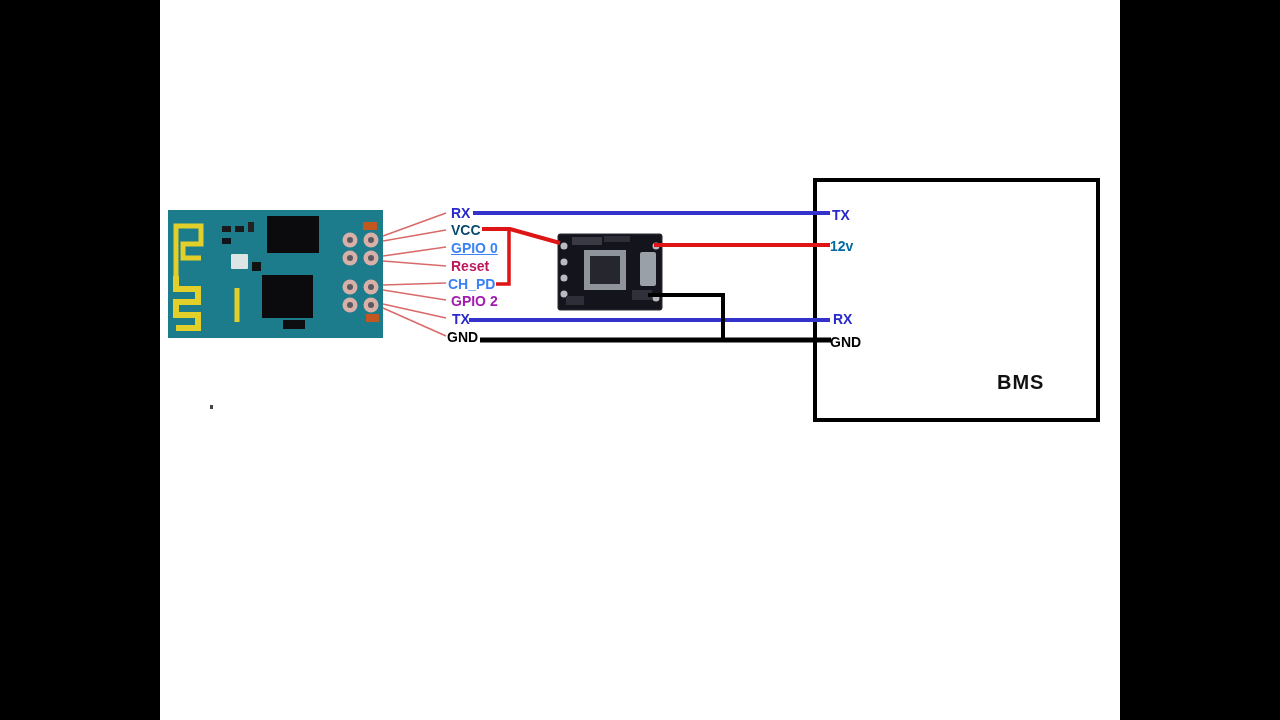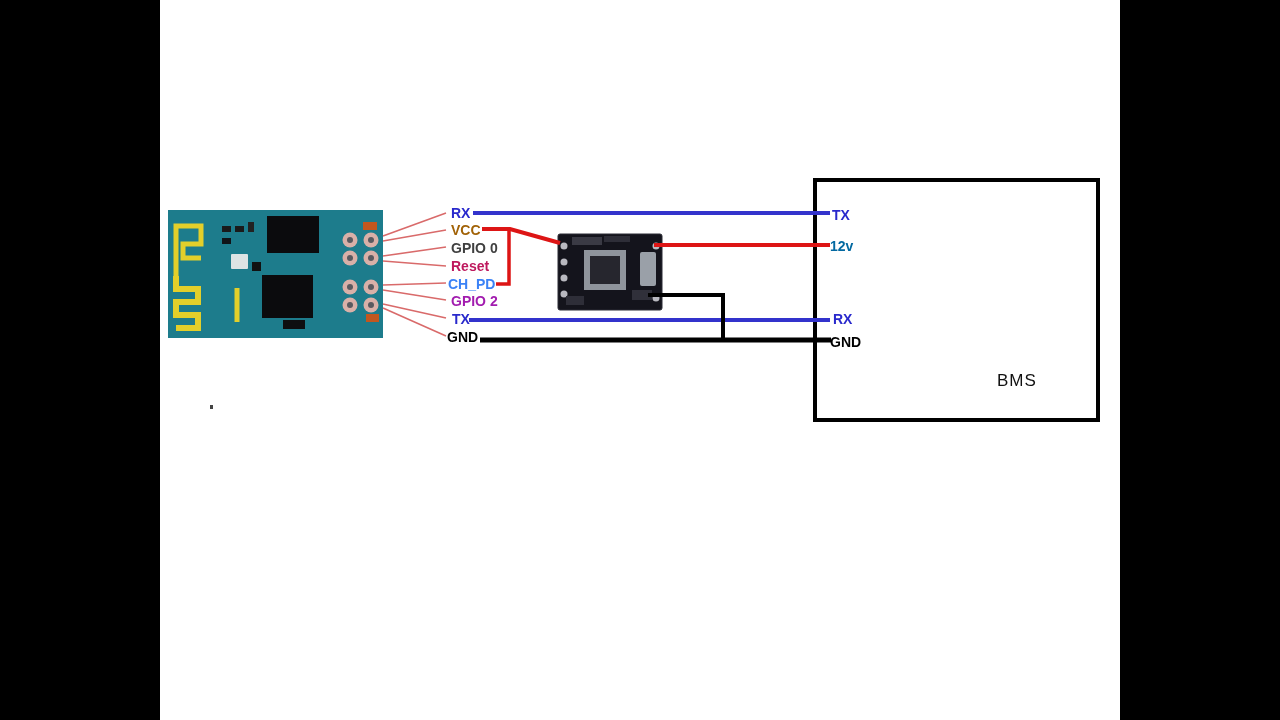--- a/index.html
+++ b/index.html
@@ -12,21 +12,21 @@
   .bar{position:absolute;top:0;bottom:0;width:160px;background:#000;}
   .bar.left{left:0;}
   .bar.right{right:0;}
   svg.diagram{position:absolute;left:0;top:0;pointer-events:none;}
   .pin-label{
     position:absolute;
     font-size:14px;font-weight:bold;line-height:14px;white-space:nowrap;
   }
   .bms-title{
     position:absolute;left:997px;top:371px;
-    font-size:17px;font-weight:400;letter-spacing:1px;color:#111;
+    font-size:20px;font-weight:700;letter-spacing:1px;color:#111;
   }
   .speck{position:absolute;left:210px;top:405px;width:3px;height:4px;background:#444;}
 </style>
 </head>
 <body>
 
 <div class="stage">
 
   <div class="bar left"></div>
   <div class="bar right"></div>
@@ -106,22 +106,22 @@
     <polyline points="473,213 830,213" fill="none" style="stroke:var(--wire-blue)" stroke-width="4"></polyline>
     <polyline points="469,320 830,320" fill="none" style="stroke:var(--wire-blue)" stroke-width="4"></polyline>
     <polyline points="482,229 510,229 560,243" fill="none" style="stroke:var(--wire-red)" stroke-width="4"></polyline>
     <polyline points="509,229 509,284 496,284" fill="none" style="stroke:var(--wire-red)" stroke-width="3.5"></polyline>
     <polyline points="654,245 830,245" fill="none" style="stroke:var(--wire-red)" stroke-width="4"></polyline>
     <polyline points="648,295 723,295 723,341" fill="none" style="stroke:var(--wire-black)" stroke-width="4"></polyline>
     <polyline points="480,340 831,340" fill="none" style="stroke:var(--wire-black)" stroke-width="5"></polyline>
   </svg>
 
   <div class="pin-label" style="left: 451px; top: 206px; color: rgb(41, 41, 204);">RX</div>
-  <div class="pin-label" style="left: 451px; top: 223px; color: #a16207;">VCC</div>
-  <div class="pin-label" style="left: 451px; top: 241px; color: #404040;">GPIO 0</div>
+  <div class="pin-label" style="left: 451px; top: 223px; color: #0c4a6e;">VCC</div>
+  <div class="pin-label" style="left: 451px; top: 241px; color: #3b82f6; text-decoration: underline;">GPIO 0</div>
   <div class="pin-label" style="left: 451px; top: 259px; color: #be185d;">Reset</div>
   <div class="pin-label" style="left: 448px; top: 277px; color: #3b82f6;">CH_PD</div>
   <div class="pin-label" style="left: 451px; top: 294px; color: #a21caf;">GPIO 2</div>
   <div class="pin-label" style="left: 452px; top: 312px; color: rgb(41, 41, 204);">TX</div>
   <div class="pin-label" style="left: 447px; top: 330px; color: rgb(0, 0, 0);">GND</div>
 
   <div class="pin-label" style="left: 832px; top: 208px; color: rgb(41, 41, 204);">TX</div>
   <div class="pin-label" style="left: 830px; top: 239px; color: #0369a1;">12v</div>
   <div class="pin-label" style="left: 833px; top: 312px; color: rgb(41, 41, 204);">RX</div>
   <div class="pin-label" style="left: 830px; top: 335px; color: rgb(0, 0, 0);">GND</div>

